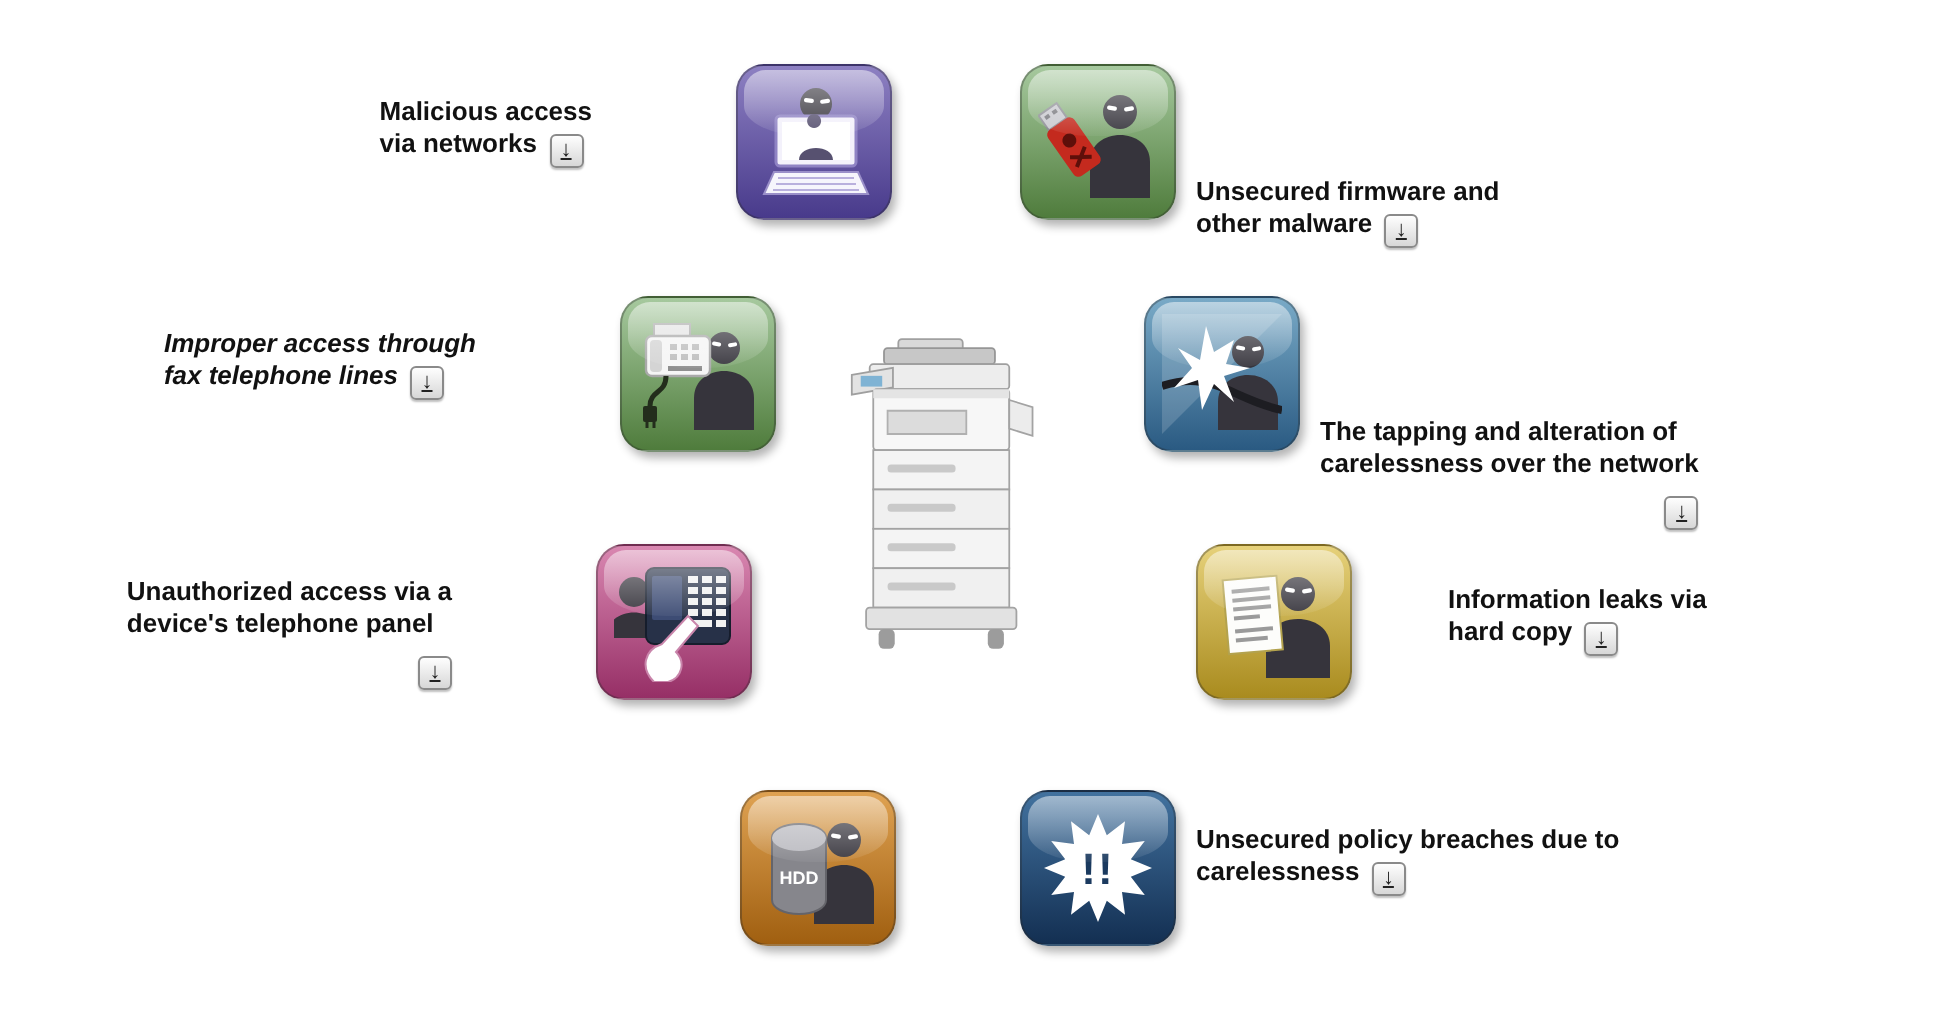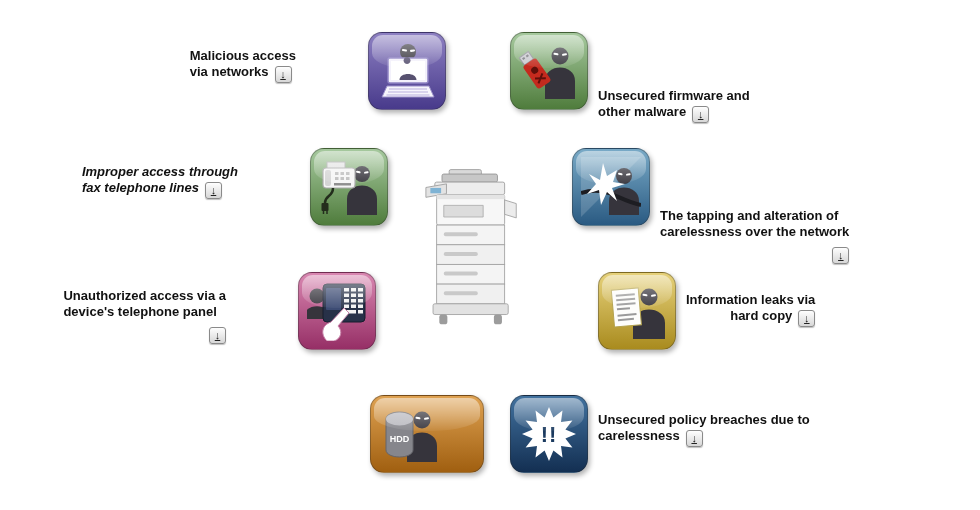--- a/index.html
+++ b/index.html
@@ -222,26 +222,26 @@
           <rect x="10" y="13" width="19" height="2"></rect>
             <rect x="10" y="17.5" width="19" height="2"></rect>
           <rect x="10" y="22" width="19" height="2"></rect>
             <rect x="10" y="26.5" width="13" height="2"></rect>
           <rect x="10" y="33" width="19" height="2"></rect>
             <rect x="10" y="37.5" width="16" height="2"></rect>
         </g>
       </g>
     </svg>
   </div>
-  <div class="label" style="left:686px;top:292px;text-align:right;">
+  <div class="label" style="left:724px;top:292px;">
     <div class="line">Information leaks via</div>
     <div class="line"><span>hard copy</span><span class="arrow-btn">↓</span></div>
   </div>
 
-  <div class="tile-icon" style="left: 370px; top: 395px; padding-left: 36px; --c1: #dfa252; --c2: #a05f10;">
+  <div class="tile-icon" style="left: 370px; top: 395px; --c1: #dfa252; --c2: #a05f10;">
     <svg viewBox="0 0 60 60">
       <g fill="#36343c">
         <circle cx="43" cy="16" r="8.5"></circle>
         <path d="M28 42 C 28 24, 58 24, 58 42 L58 58 L28 58 Z"></path>
       </g>
       <rect x="36.5" y="13" width="5" height="2.1" rx="1" fill="#fff" transform="rotate(10 39 14)"></rect>
       <rect x="45" y="13.4" width="5" height="2.1" rx="1" fill="#fff" transform="rotate(-10 47.5 14.4)"></rect>
       <g>
         <path d="M7 15 C 7 11, 13 8, 20.5 8 C 28 8, 34 11, 34 15 L34 46 C 34 50, 28 53, 20.5 53 C 13 53, 7 50, 7 46 Z" fill="#86868c" stroke="#64646a"></path>
         <ellipse cx="20.5" cy="15" rx="13.5" ry="6.5" fill="#b9b9bf"></ellipse>

